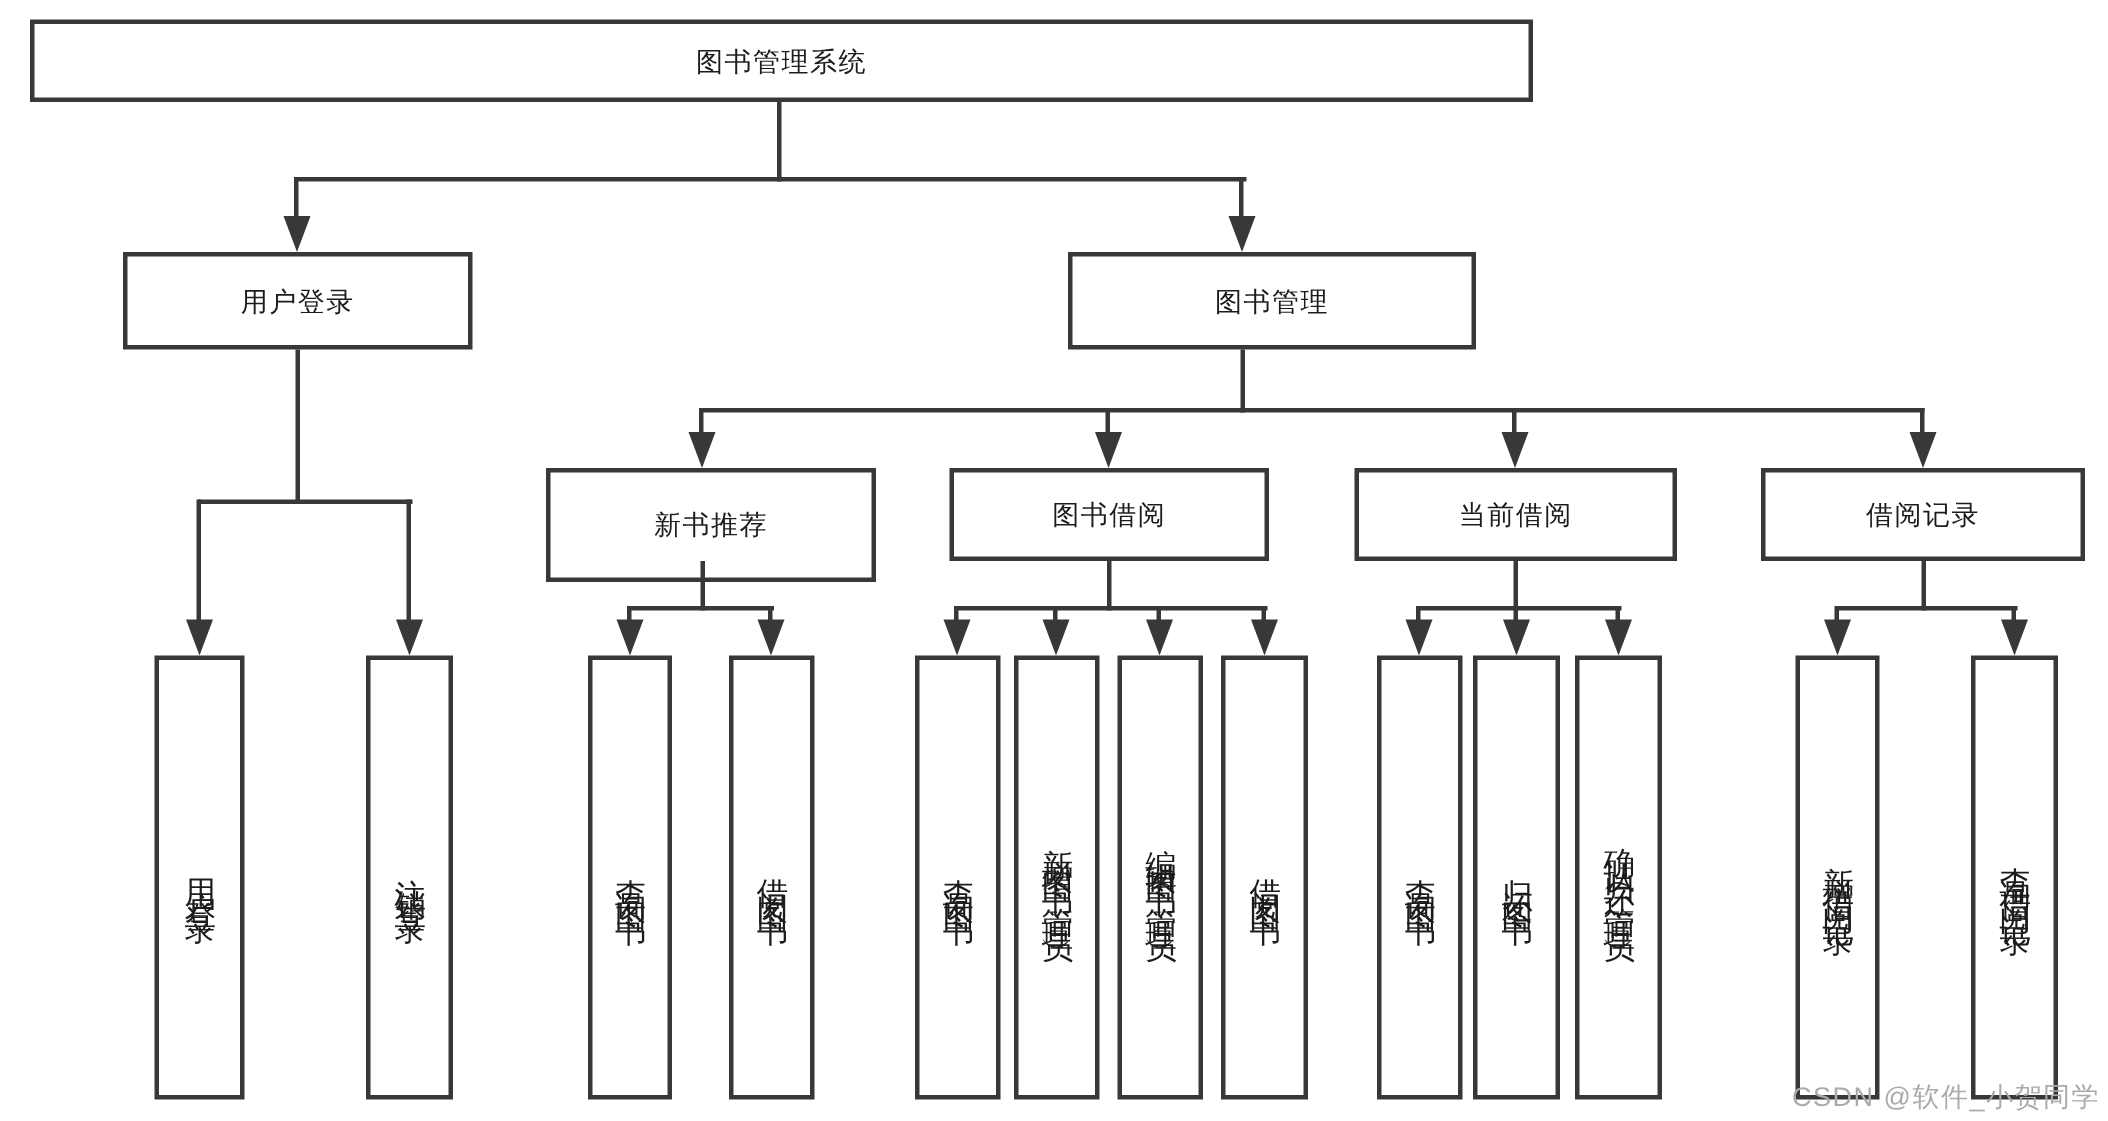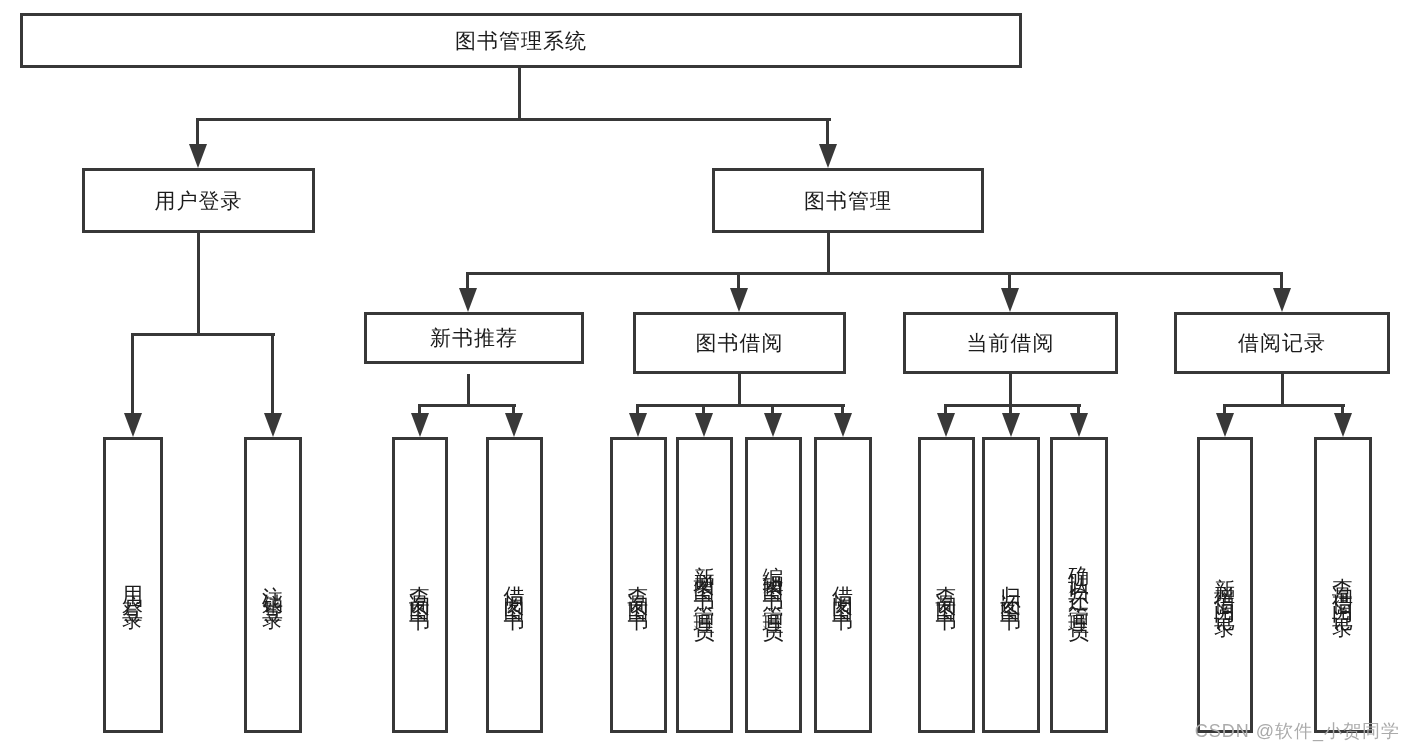--- a/index.html
+++ b/index.html
@@ -14,21 +14,21 @@
     background:#ffffff;
     font-family:"Liberation Sans","DejaVu Sans",sans-serif;
     overflow:hidden;
   }
   .box{
     position:absolute;
     box-sizing:border-box;
     border:3px solid var(--line);
     background:#fff;
     display:flex;align-items:center;justify-content:center;
-    font-size:21px;color:var(--text);
+    font-size:18px;color:var(--text);
     letter-spacing:1px;
     white-space:nowrap;
   }
   .vbox{
     position:absolute;
     box-sizing:border-box;
     border:3px solid var(--line);
     background:#fff;
     display:flex;align-items:center;justify-content:center;
     writing-mode:vertical-rl;
@@ -76,21 +76,21 @@
   <div class="drop" style="left:124px;top:333px;height:104px;"></div>
   <div class="drop" style="left:264px;top:333px;height:104px;"></div>
 
   <div class="vline" style="left:827px;top:233px;height:42px;"></div>
   <div class="hline" style="left:467px;top:272px;width:816px;"></div>
   <div class="drop" style="left:459px;top:272px;height:40px;"></div>
   <div class="drop" style="left:730px;top:272px;height:40px;"></div>
   <div class="drop" style="left:1001px;top:272px;height:40px;"></div>
   <div class="drop" style="left:1273px;top:272px;height:40px;"></div>
 
-  <div class="box" style="left:364px;top:312px;width:220px;height:52px;">新书推荐</div>
+  <div class="box" style="left:364px;top:312px;width:220px;height:76px;">新书推荐</div>
   <div class="box" style="left:903px;top:312px;width:215px;height:62px;">当前借阅</div>
   <div class="box" style="left:633px;top:312px;width:213px;height:62px;">图书借阅</div>
   <div class="box" style="left:1174px;top:312px;width:216px;height:62px;">借阅记录</div>
 
   <div class="vline" style="left:467px;top:374px;height:33px;"></div>
   <div class="hline" style="left:419px;top:404px;width:97px;"></div>
   <div class="drop" style="left:411px;top:404px;height:33px;"></div>
   <div class="drop" style="left:505px;top:404px;height:33px;"></div>
 
   <div class="vline" style="left:738px;top:374px;height:33px;"></div>

